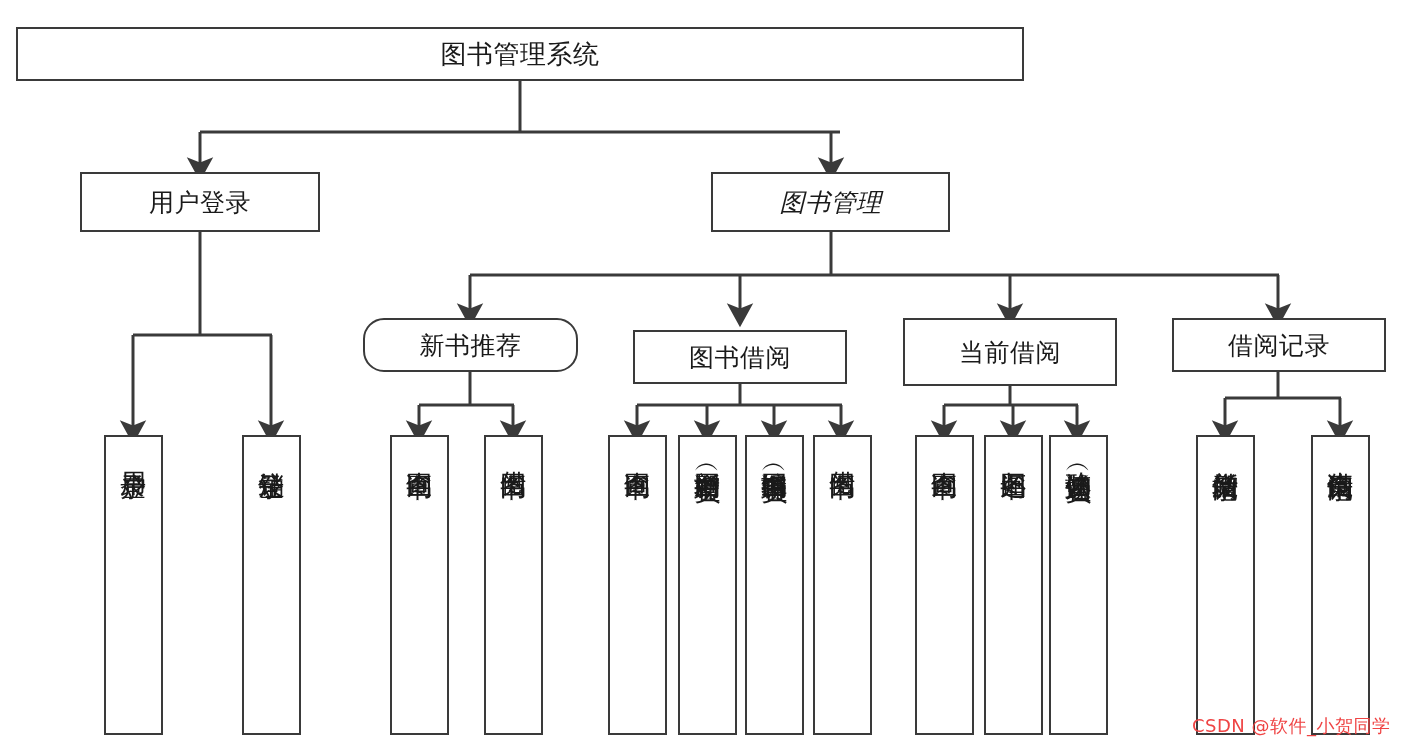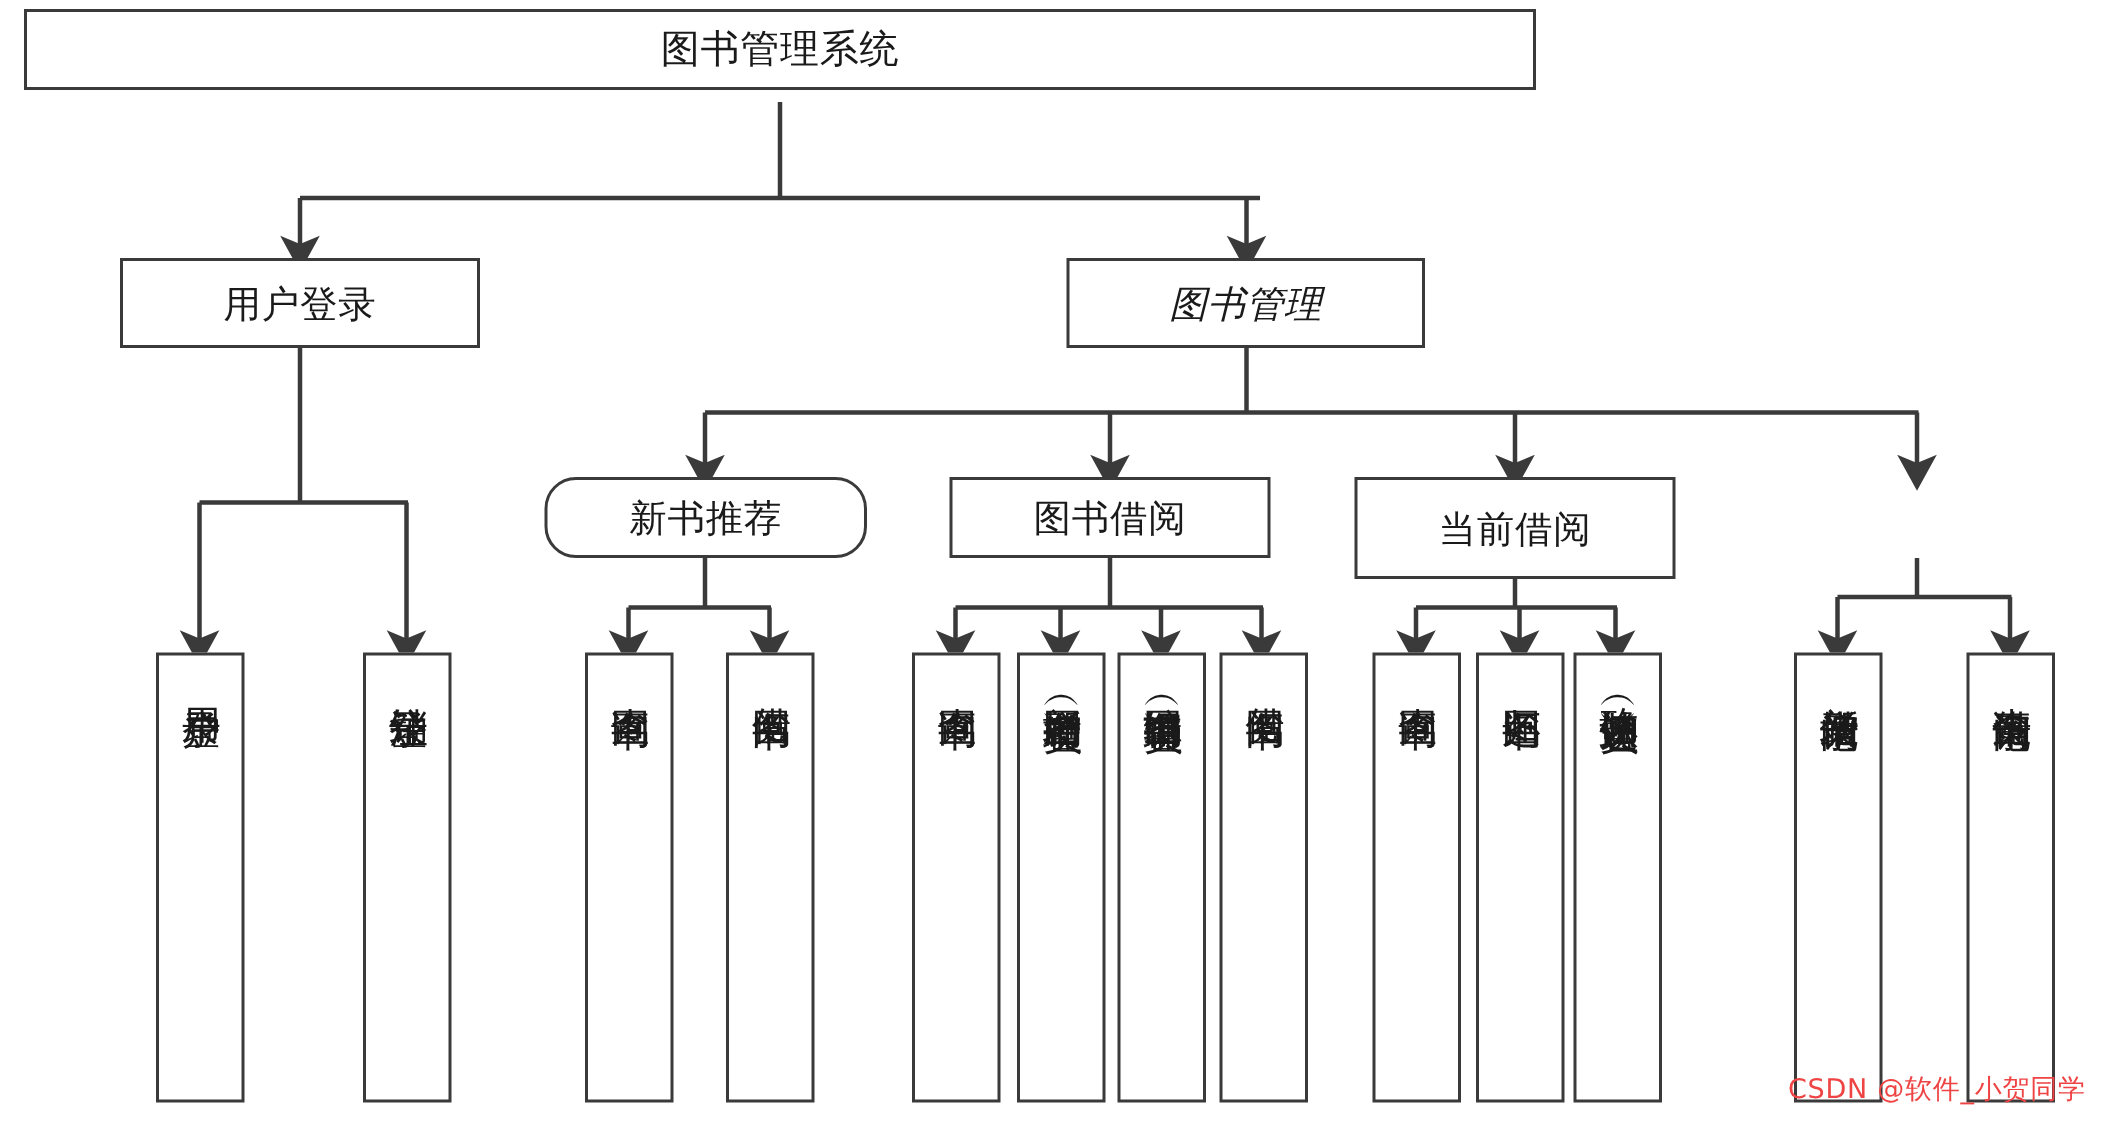--- a/index.html
+++ b/index.html
@@ -120,39 +120,42 @@
       <path d="M1013,405 L1013,431" marker-end="url(#arrowhead)"></path>
       <path d="M1077,405 L1077,431" marker-end="url(#arrowhead)"></path>
 
       <path d="M1278,372 L1278,398"></path>
       <path d="M1225,398 L1341,398"></path>
       <path d="M1225,398 L1225,431" marker-end="url(#arrowhead)"></path>
       <path d="M1340,398 L1340,431" marker-end="url(#arrowhead)"></path>
     </g>
   </svg>
 
-  <div class="node horiz root" style="left:16px; top:6px; width:1008px; height:54px;">
+  <div class="node horiz root" style="left:16px; top:27px; width:1008px; height:54px;">
     <span class="node-label">图书管理系统</span>
   </div>
 
   <div class="node horiz" style="left:80px; top:172px; width:240px; height:60px;">
     <span class="node-label">用户登录</span>
   </div>
   <div class="node horiz" style="left:711px; top:172px; width:239px; height:60px;font-style:italic;">
     <span class="node-label">图书管理</span>
   </div>
 
   <div class="node horiz" style="left:363px; top:318px; width:215px; height:54px;border-radius:21px;">
     <span class="node-label">新书推荐</span>
   </div>
-  <div class="node horiz" style="left:633px; top:318px; width:214px; height:54px;">
+  <div class="node horiz" style="left:633px; top:330px; width:214px; height:54px;">
     <span class="node-label">图书借阅</span>
   </div>
   <div class="node horiz" style="left:903px; top:318px; width:214px; height:68px;">
     <span class="node-label">当前借阅</span>
+  </div>
+  <div class="node horiz" style="left:1172px; top:318px; width:214px; height:54px;">
+    <span class="node-label">借阅记录</span>
   </div>
 
   <div class="node vert" style="left:104px; top:435px; width:59px; height:300px;">
     <span class="node-label">用户登录</span>
   </div>
   <div class="node vert" style="left:242px; top:435px; width:59px; height:300px;">
     <span class="node-label">注销登录</span>
   </div>
   <div class="node vert" style="left:390px; top:435px; width:59px; height:300px;">
     <span class="node-label">查询图书</span>

